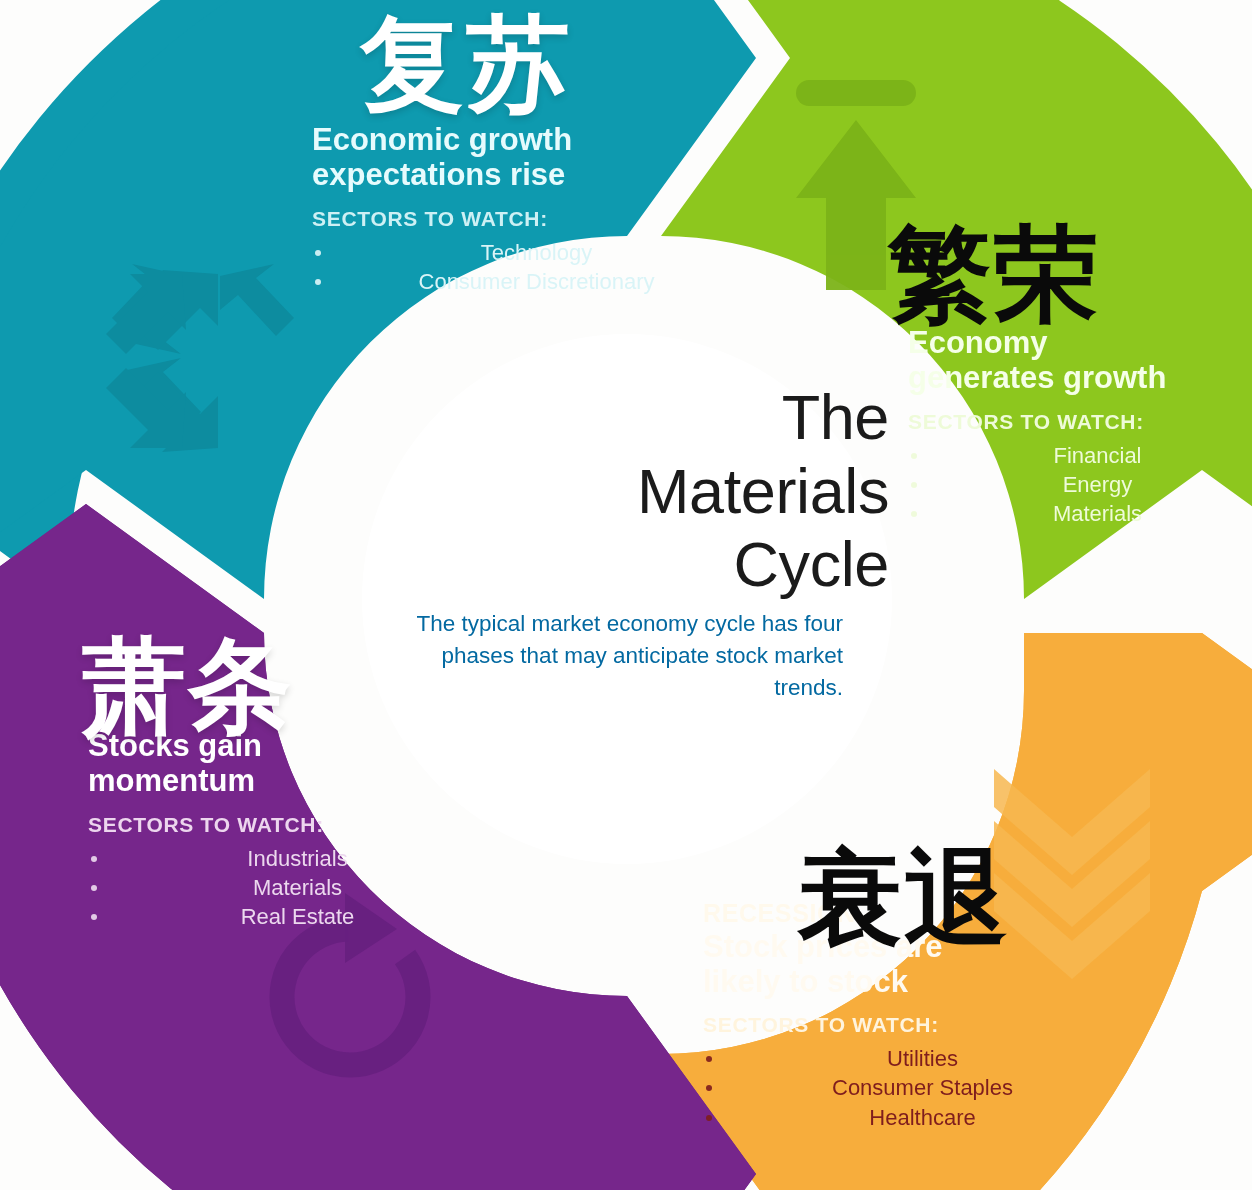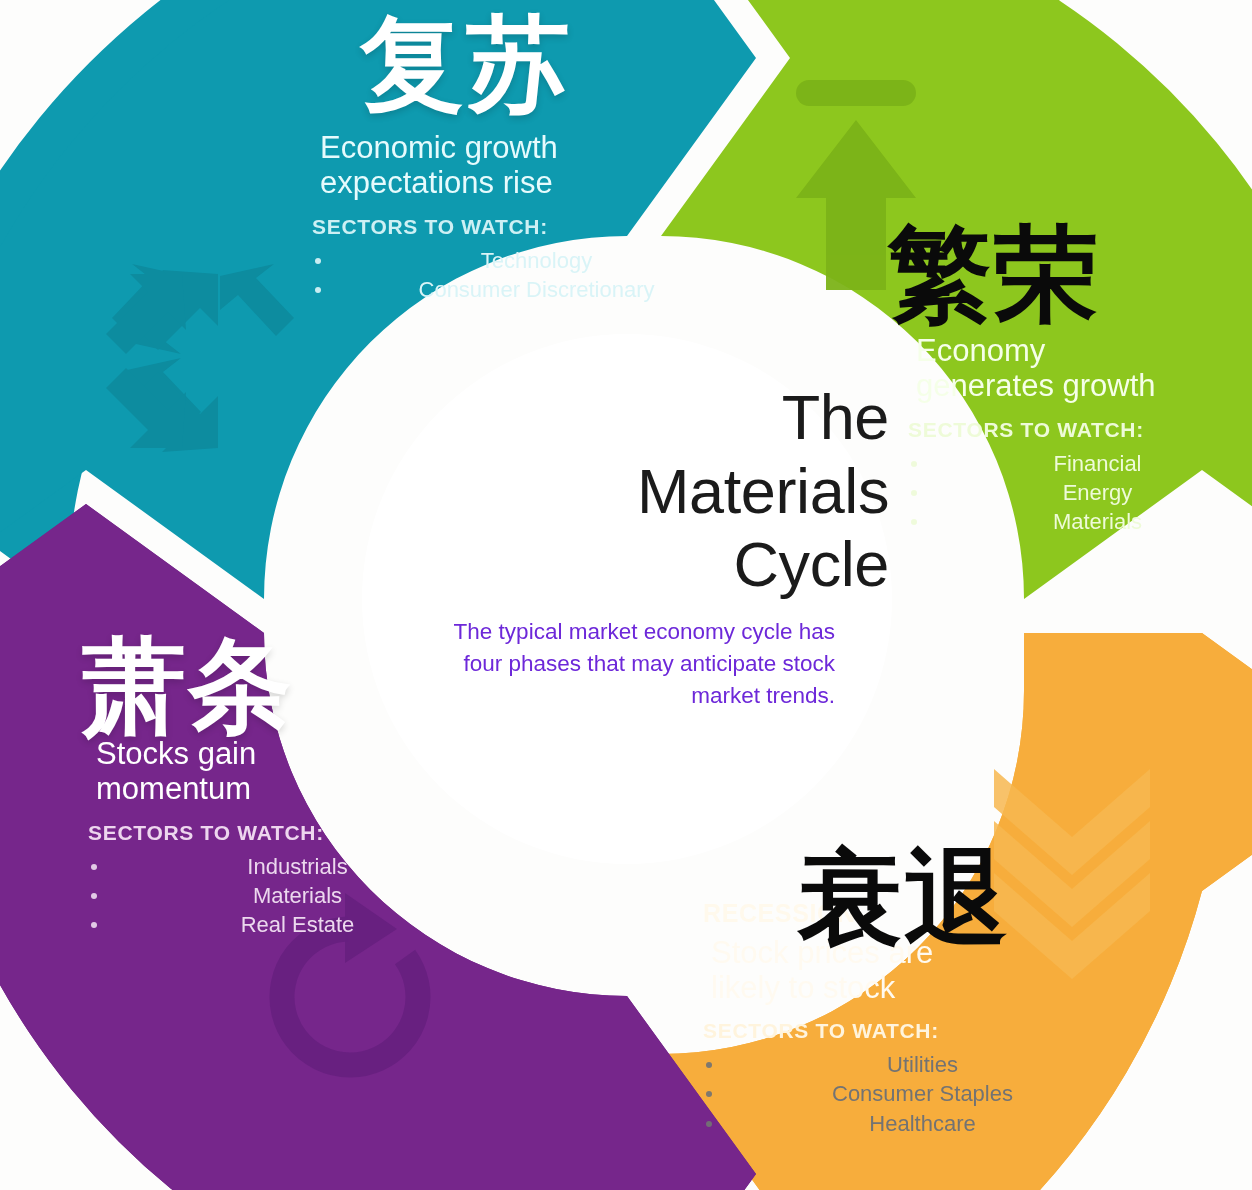--- a/index.html
+++ b/index.html
@@ -32,23 +32,23 @@
     position: absolute;
     box-sizing: border-box;
   }
   .phase-en {
     font-weight: bold;
     letter-spacing: 0.6px;
     line-height: 1.06;
     margin: 0 0 2px 0;
   }
   .phase-desc {
-    font-weight: normal;
+    font-weight: bold;
     line-height: 1.14;
-    margin: 8px;
+    margin: 0;
   }
   .sectors-label {
     font-weight: bold;
     font-size: 21px;
     letter-spacing: 0.7px;
     margin: 14px 0 7px 0;
   }
   .sectors-list {
     list-style: none;
     margin: 0;
@@ -96,21 +96,21 @@
 
   
   #panel-recession {
     left: 703px; top: 900px; width: 420px;
     color: #fff6e2;
     text-align: left;
   }
   #panel-recession .phase-en { font-size: 25px; color: #fff9ec; }
   #panel-recession .phase-desc { font-size: 31px; color: #fffaf0; }
   #panel-recession .sectors-label { color: #fff4dd; }
-  #panel-recession .sectors-list { color: #737373; }
+  #panel-recession .sectors-list { color: #7f1d1d; }
 
   
   #panel-trough {
     left: 88px; top: 728px; width: 400px;
     color: #f0dcf0;
     text-align: left;
   }
   #panel-trough .phase-desc { font-size: 31px; color: #ffffff; }
   #panel-trough .sectors-label { color: #edd6ee; }
   #panel-trough .sectors-list { color: #ecd8ee; }
@@ -132,22 +132,22 @@
     line-height: 1.17;
     color: #1b1b1b;
     letter-spacing: -0.4px;
     margin: 0;
   }
   #hub-sub {
     position: absolute;
     left: 46px; right: 46px; top: 272px;
     font-size: 22.5px;
     line-height: 1.43;
-    color: #6d28d9;
-    margin: 8px;
+    color: #0369a1;
+    margin: 0;
   }
 
   
   .cn {
     position: absolute;
     font-family: "DejaVu Sans", sans-serif;
     font-weight: bold;
     letter-spacing: 2px;
     line-height: 1;
     white-space: nowrap;

